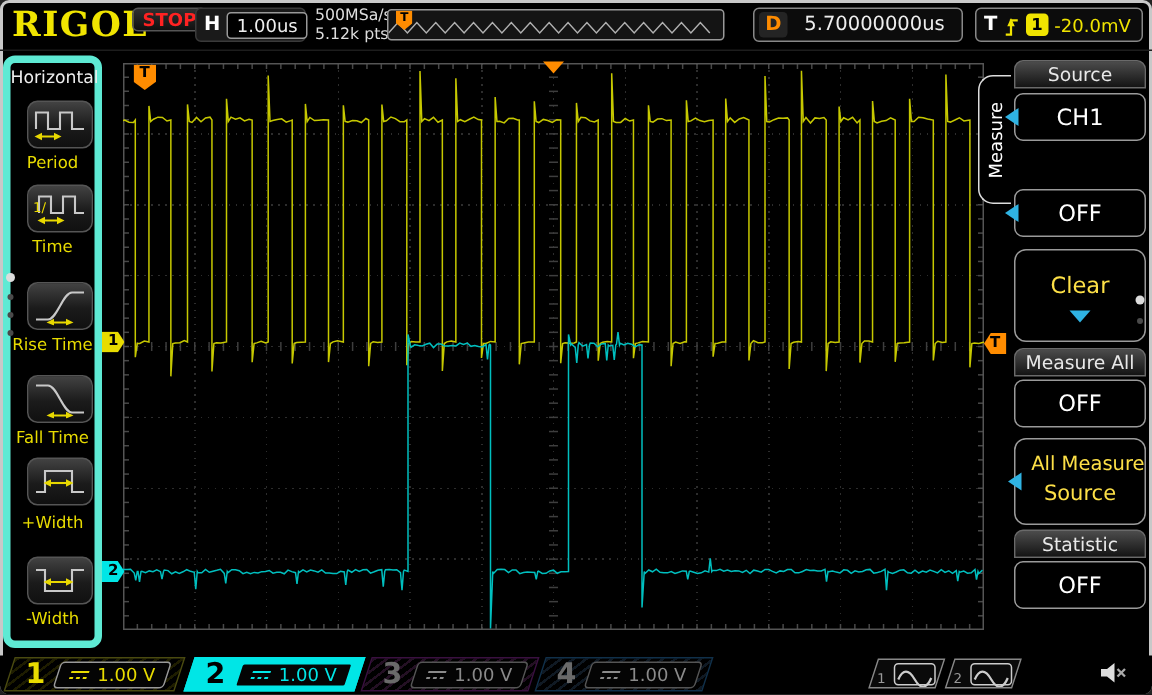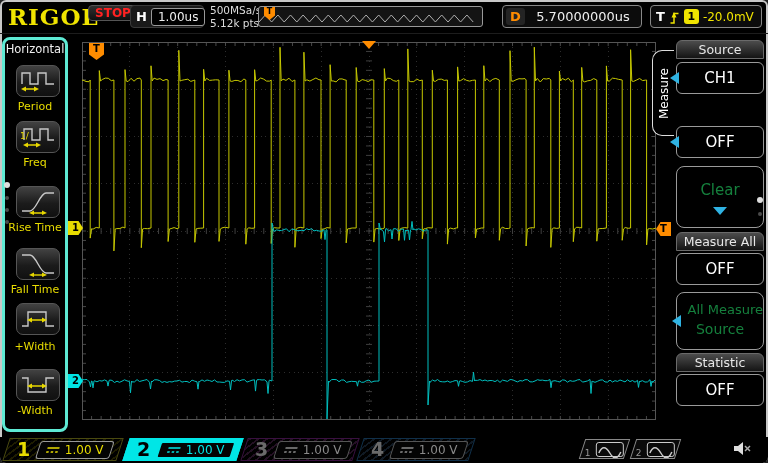--- a/index.html
+++ b/index.html
@@ -30,21 +30,21 @@
   .d-value{flex:1;text-align:center;color:#eee;font-size:13px;}
   .trig-group{position:absolute;left:650px;top:5px;width:112px;height:23px;background:#0c0c0c;
         border:1px solid #888;border-radius:4px;display:flex;align-items:center;gap:4px;padding:0 5px;}
   .t-label{color:#fff;font-weight:700;font-size:13px;}
   .ch-badge{width:15px;height:15px;background:#f0e400;border-radius:3px;color:#000;font-weight:700;
         font-size:11px;display:flex;align-items:center;justify-content:center;}
   .t-level{color:#f0e400;font-size:12px;}
   .topbar-sep{position:absolute;left:0;top:33px;width:768px;height:1px;background:#1d1d1d;}
   
   .left-menu{position:absolute;left:2px;top:37px;width:66px;height:395px;
-        border:3px solid #5eead4;border-radius:8px;}
+        border:5px solid #5eead4;border-radius:8px;}
   .lm-title{position:absolute;left:0;top:2px;width:100%;text-align:center;color:#eee;font-size:11.5px;}
   .lm-btn{position:absolute;left:11px;width:44px;height:32px;border:1px solid #555;border-radius:7px;
         background:linear-gradient(#424242,#1b1b1b 55%,#101010);display:flex;align-items:center;justify-content:center;}
   .lm-label{position:absolute;left:0;width:100%;text-align:center;color:#e8dc00;font-size:11px;white-space:nowrap;}
   .pdot{position:absolute;border-radius:50%;}
   
   .plot{position:absolute;left:82px;top:42px;width:574px;height:378px;background:#000;}
   .tflag{position:absolute;left:89px;top:43px;width:15px;height:17px;background:#ff8c00;
         clip-path:polygon(0 0,100% 0,100% 68%,50% 100%,0 68%);color:#000;font-size:10px;
         font-weight:700;text-align:center;line-height:12px;z-index:5;}
@@ -63,21 +63,21 @@
         align-items:center;justify-content:center;}
   .measure-tab span{writing-mode:vertical-rl;transform:rotate(180deg);color:#fff;font-size:12px;}
   .right-menu{position:absolute;left:674px;top:36px;width:92px;height:396px;}
   .rm-label{position:absolute;left:2px;width:88px;height:19px;border:1px solid #6a6a6a;
         border-radius:6px 6px 0 0;background:linear-gradient(#4c4c4c,#141414);color:#e8e8e8;
         font-size:12.5px;display:flex;align-items:center;justify-content:center;}
   .rm-value{position:absolute;left:2px;width:88px;height:32px;border:1.5px solid #9a9a9a;
         border-radius:6px;background:#000;color:#fff;font-size:15px;display:flex;
         align-items:center;justify-content:center;}
   .rm-big{position:absolute;left:2px;width:88px;border:1.5px solid #9a9a9a;border-radius:8px;
-        background:#000;color:#15803d;}
+        background:#000;color:#fde047;}
   .arr-left{position:absolute;left:-7px;top:50%;margin-top:-6px;width:0;height:0;
         border-top:6px solid transparent;border-bottom:6px solid transparent;border-right:9px solid #2fb3e3;}
   .arr-down{width:0;height:0;border-left:7px solid transparent;border-right:7px solid transparent;
         border-top:8px solid #2fb3e3;margin:0 auto;}
   
   .bbar{position:absolute;left:0;top:437px;width:768px;height:26px;background:#000;}
   .ch-slot{position:absolute;top:1px;height:23px;transform:skewX(-18deg);display:flex;
         align-items:center;border:1px solid #333;}
   .unskew{transform:skewX(18deg);}
   .ch-num{font-size:19px;font-weight:700;margin-left:10px;line-height:21px;}
@@ -140,21 +140,21 @@
 
     <div class="lm-btn" style="top:81px">
       <svg width="36" height="26">
         <polyline points="4,16 4,5 12,5 12,16 20,16 20,5 28,5 28,16 34,16" fill="none" stroke="#c8c8c8" stroke-width="1.4"></polyline>
         <text x="0" y="15" font-size="9" fill="#e8d800">1/</text>
         <line x1="6" y1="21" x2="18" y2="21" stroke="#e8d800" stroke-width="1.4"></line>
         <polygon points="3,21 8,18.5 8,23.5" fill="#e8d800"></polygon>
           <polygon points="21,21 16,18.5 16,23.5" fill="#e8d800"></polygon>
       </svg>
     </div>
-    <div class="lm-label" style="top:116px">Freq</div>
+    <div class="lm-label" style="top:116px">Time</div>
 
     <div class="lm-btn" style="top:146px">
       <svg width="36" height="26">
         <path d="M2,22 L10,22 C16,22 20,4 26,4 L34,4" fill="none" stroke="#c8c8c8" stroke-width="1.4"></path>
         <line x1="12" y1="24" x2="24" y2="24" stroke="#e8d800" stroke-width="1.4"></line>
         <polygon points="9,24 14,21.5 14,26" fill="#e8d800"></polygon>
           <polygon points="27,24 22,21.5 22,26" fill="#e8d800"></polygon>
       </svg>
     </div>
     <div class="lm-label" style="top:181px">Rise Time</div>

